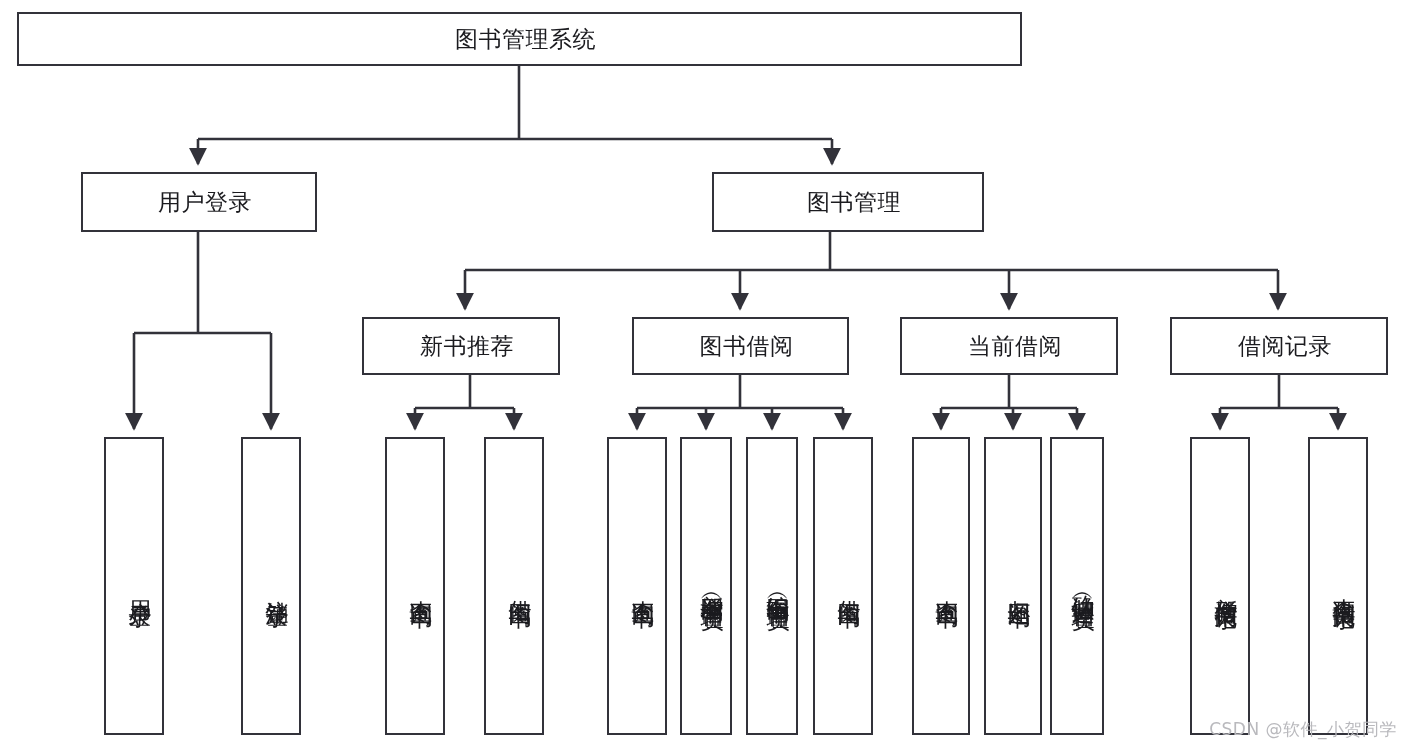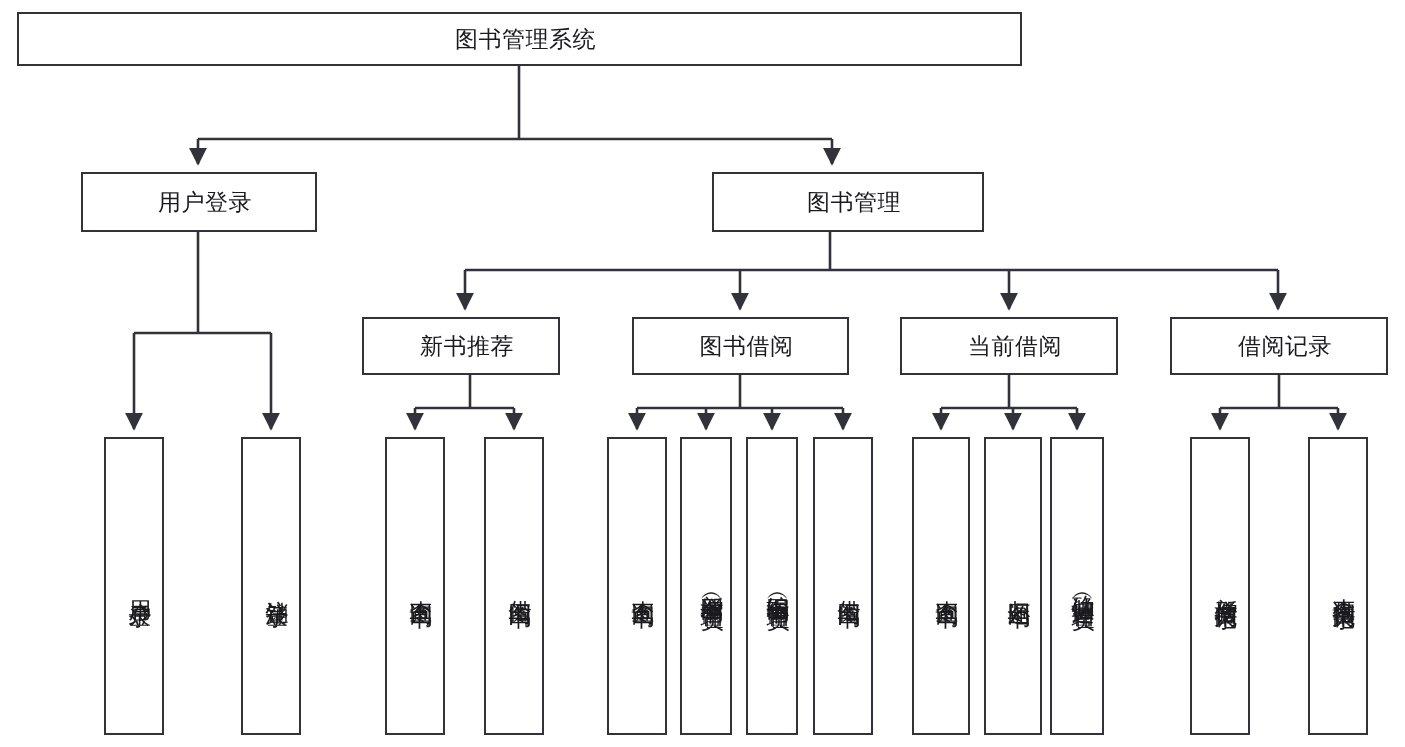--- a/index.html
+++ b/index.html
@@ -176,13 +176,14 @@
   <div class="node v" style="left:1050px; top:437px; width:54px; height:298px;">
     <span class="vtext">确认归还（管理员）</span>
   </div>
   <div class="node v" style="left:1190px; top:437px; width:60px; height:298px;">
     <span class="vtext">新增借阅记录</span>
   </div>
   <div class="node v" style="left:1308px; top:437px; width:60px; height:298px;">
     <span class="vtext">查询借阅记录</span>
   </div>
 
+  <div class="watermark">CSDN @软件_小贺同学</div>
 </div>
 
 </body></html>

